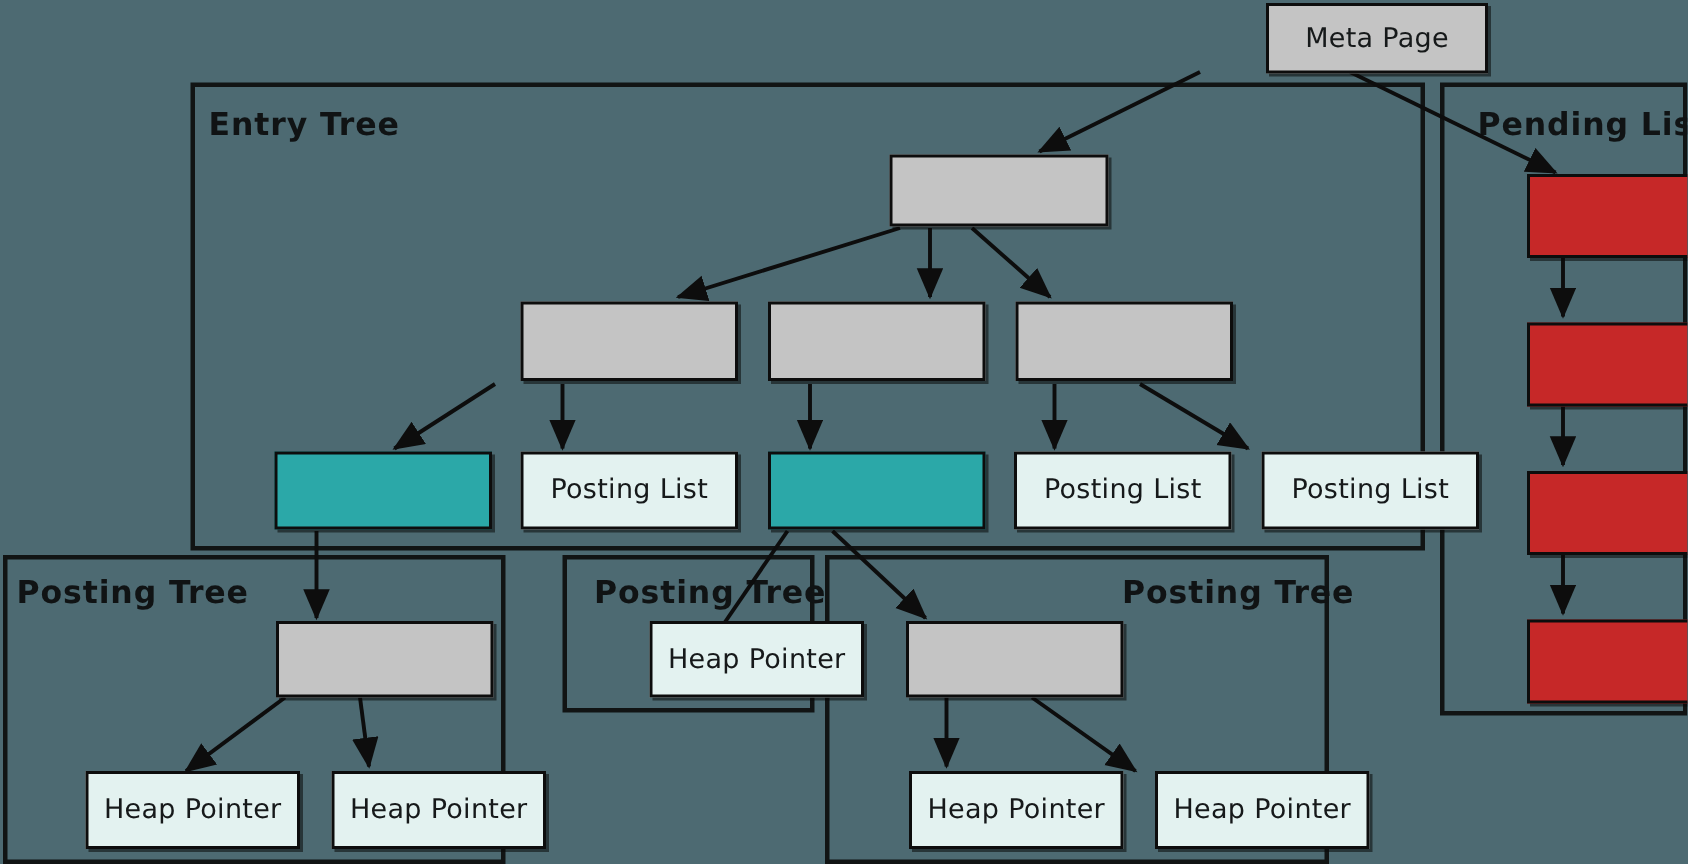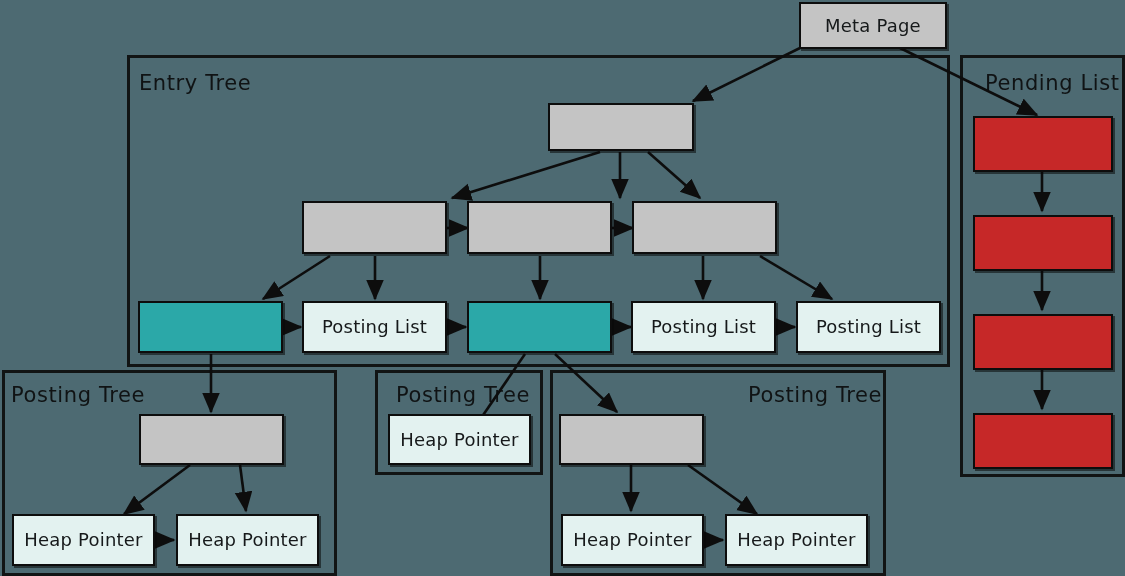--- a/index.html
+++ b/index.html
@@ -25,20 +25,21 @@
   }
   .node {
     position: absolute;
     box-sizing: border-box;
     border: 2px solid #0d0d0d;
     box-shadow: 2px 2px 0 rgba(10,10,10,0.55);
     display: flex;
     align-items: center;
     justify-content: center;
     z-index: 8;
+    margin-left: 45px;
   }
   .node .lbl {
     font-size: 18px;
     color: #16191a;
     letter-spacing: 0.2px;
     line-height: 1;
     white-space: nowrap;
   }
   .n-gray  { background: #c4c4c4; }
   .n-teal  { background: #2ba8a8; }
@@ -47,21 +48,21 @@
   .group {
     position: absolute;
     box-sizing: border-box;
     border: 3px solid #111414;
     background: transparent;
     z-index: 2;
   }
   .group-title {
     position: absolute;
     font-family: "DejaVu Sans", sans-serif;
-    font-weight: normal;
+    font-weight: bold;
     font-size: 21px;
     color: #101314;
     letter-spacing: 0.6px;
     white-space: nowrap;
     z-index: 3;
   }
 </style>
 </head>
 <body>
 

